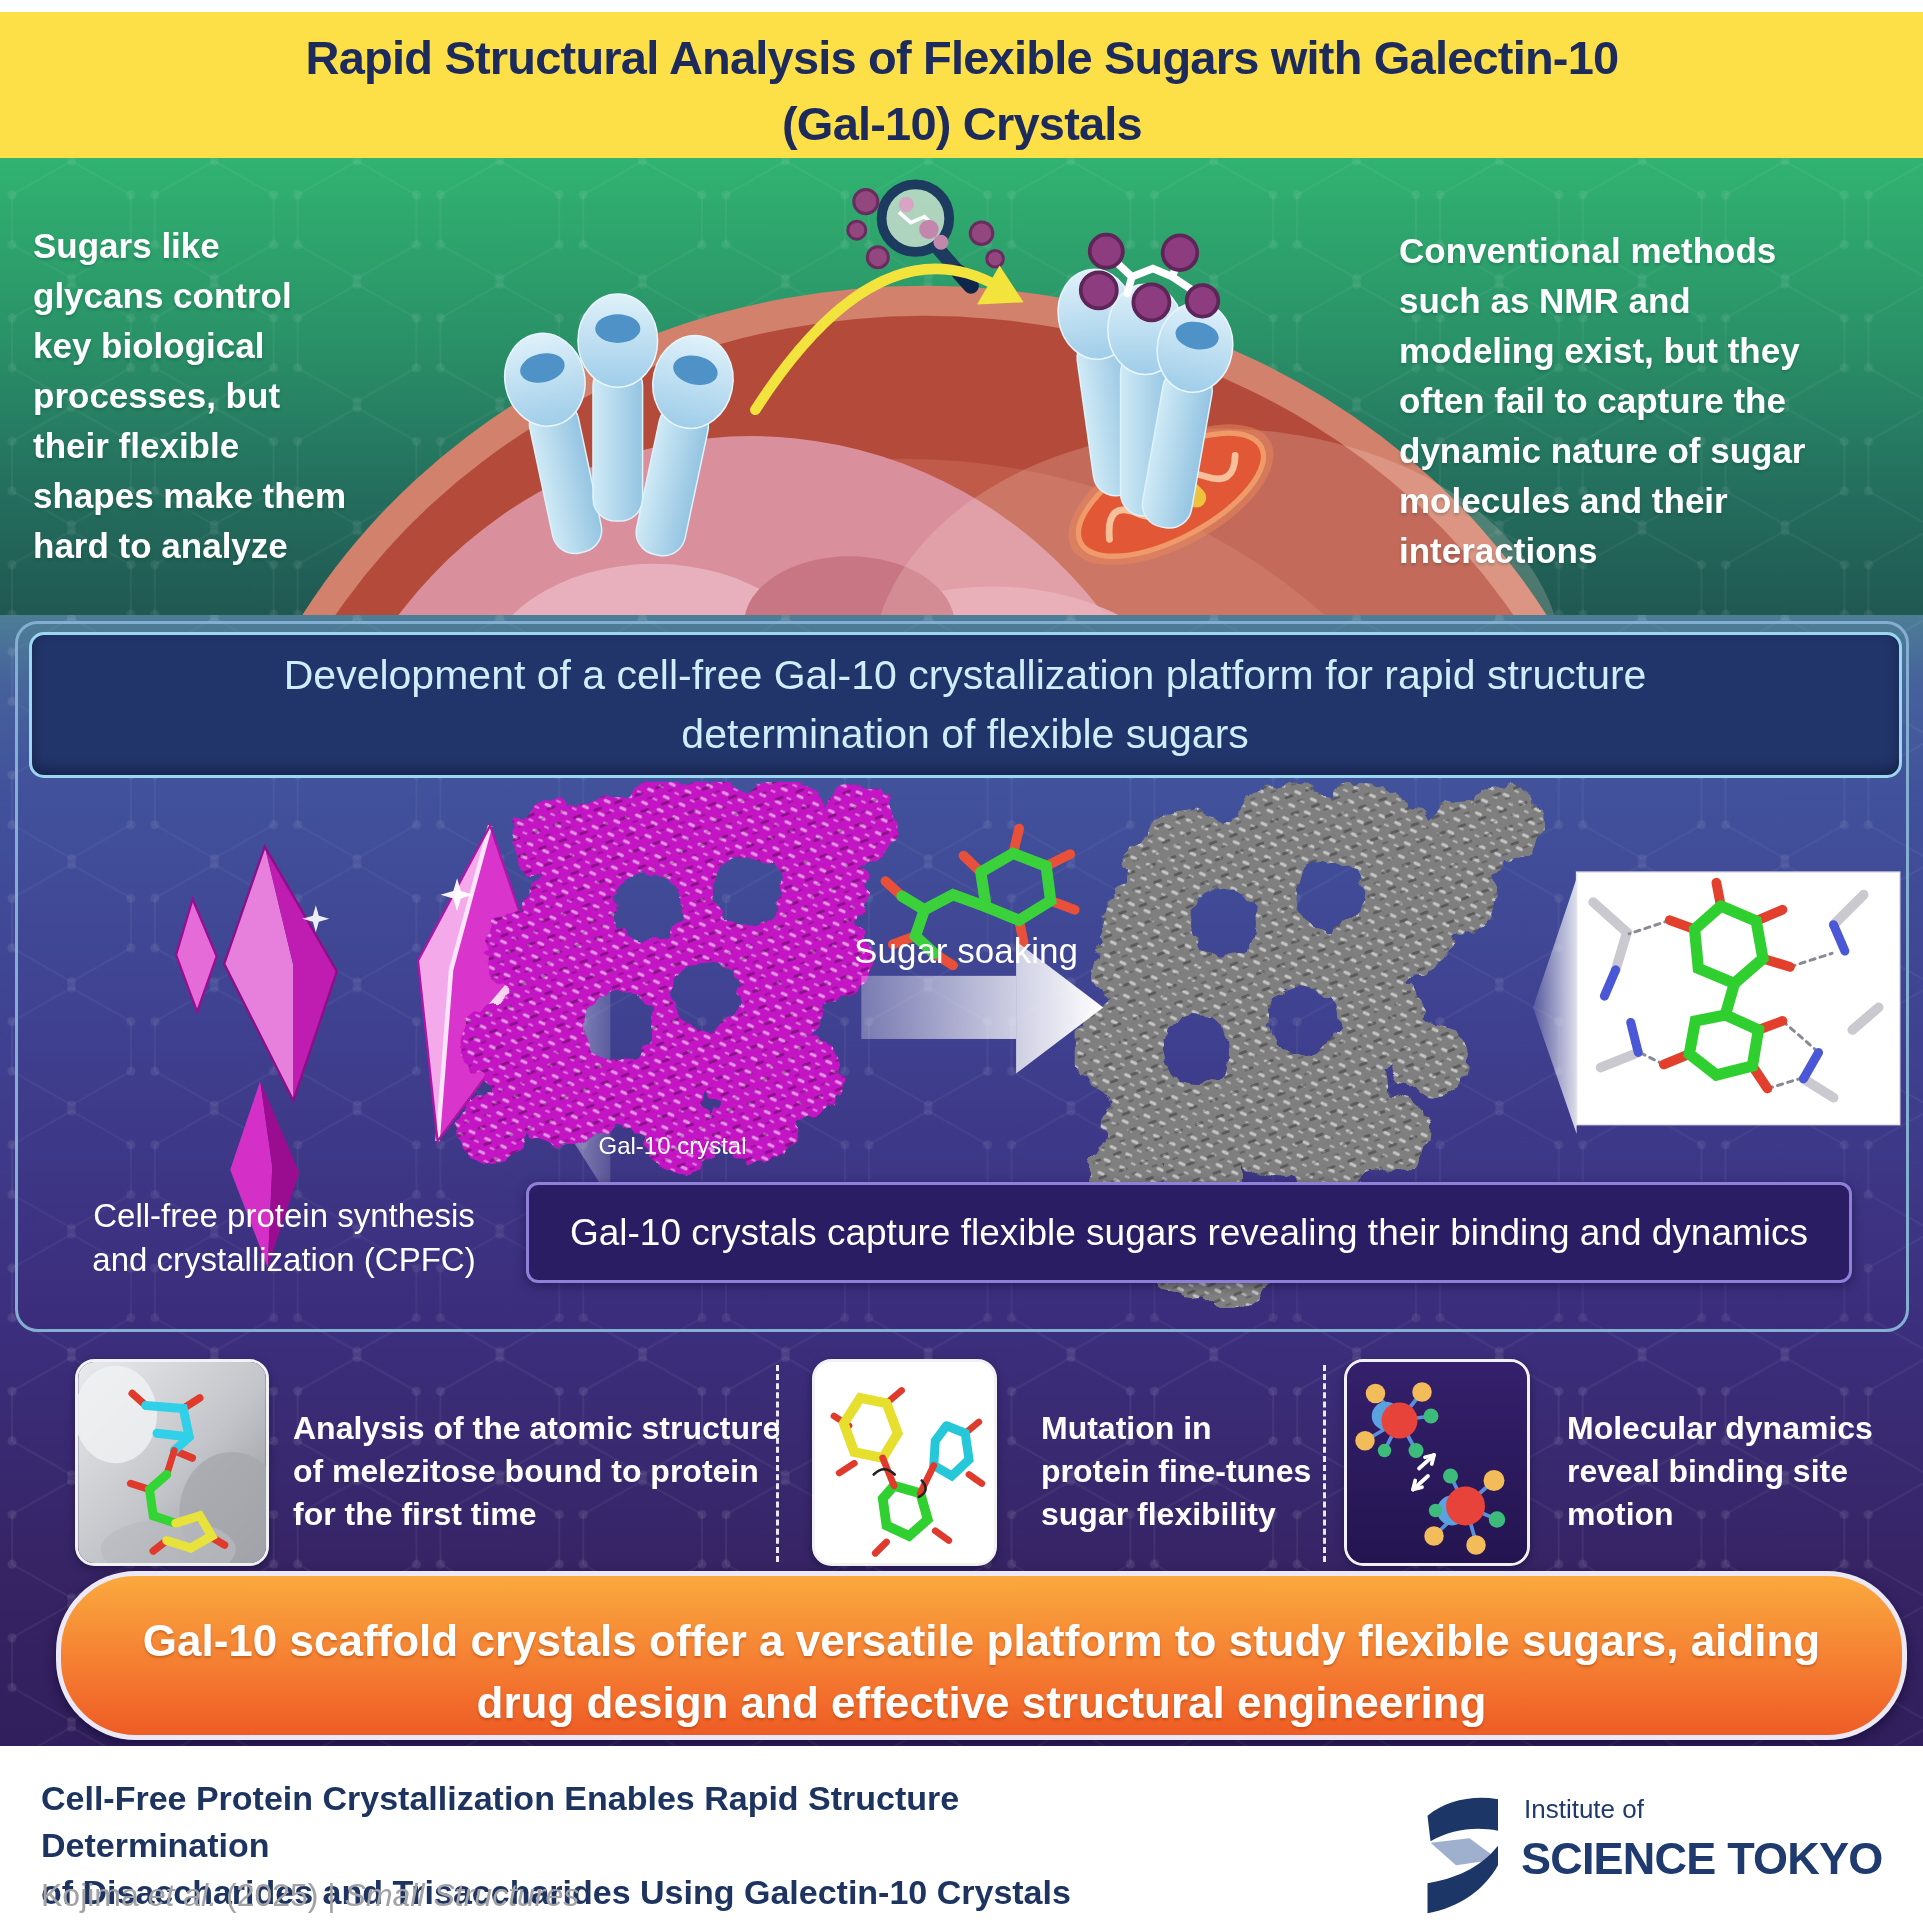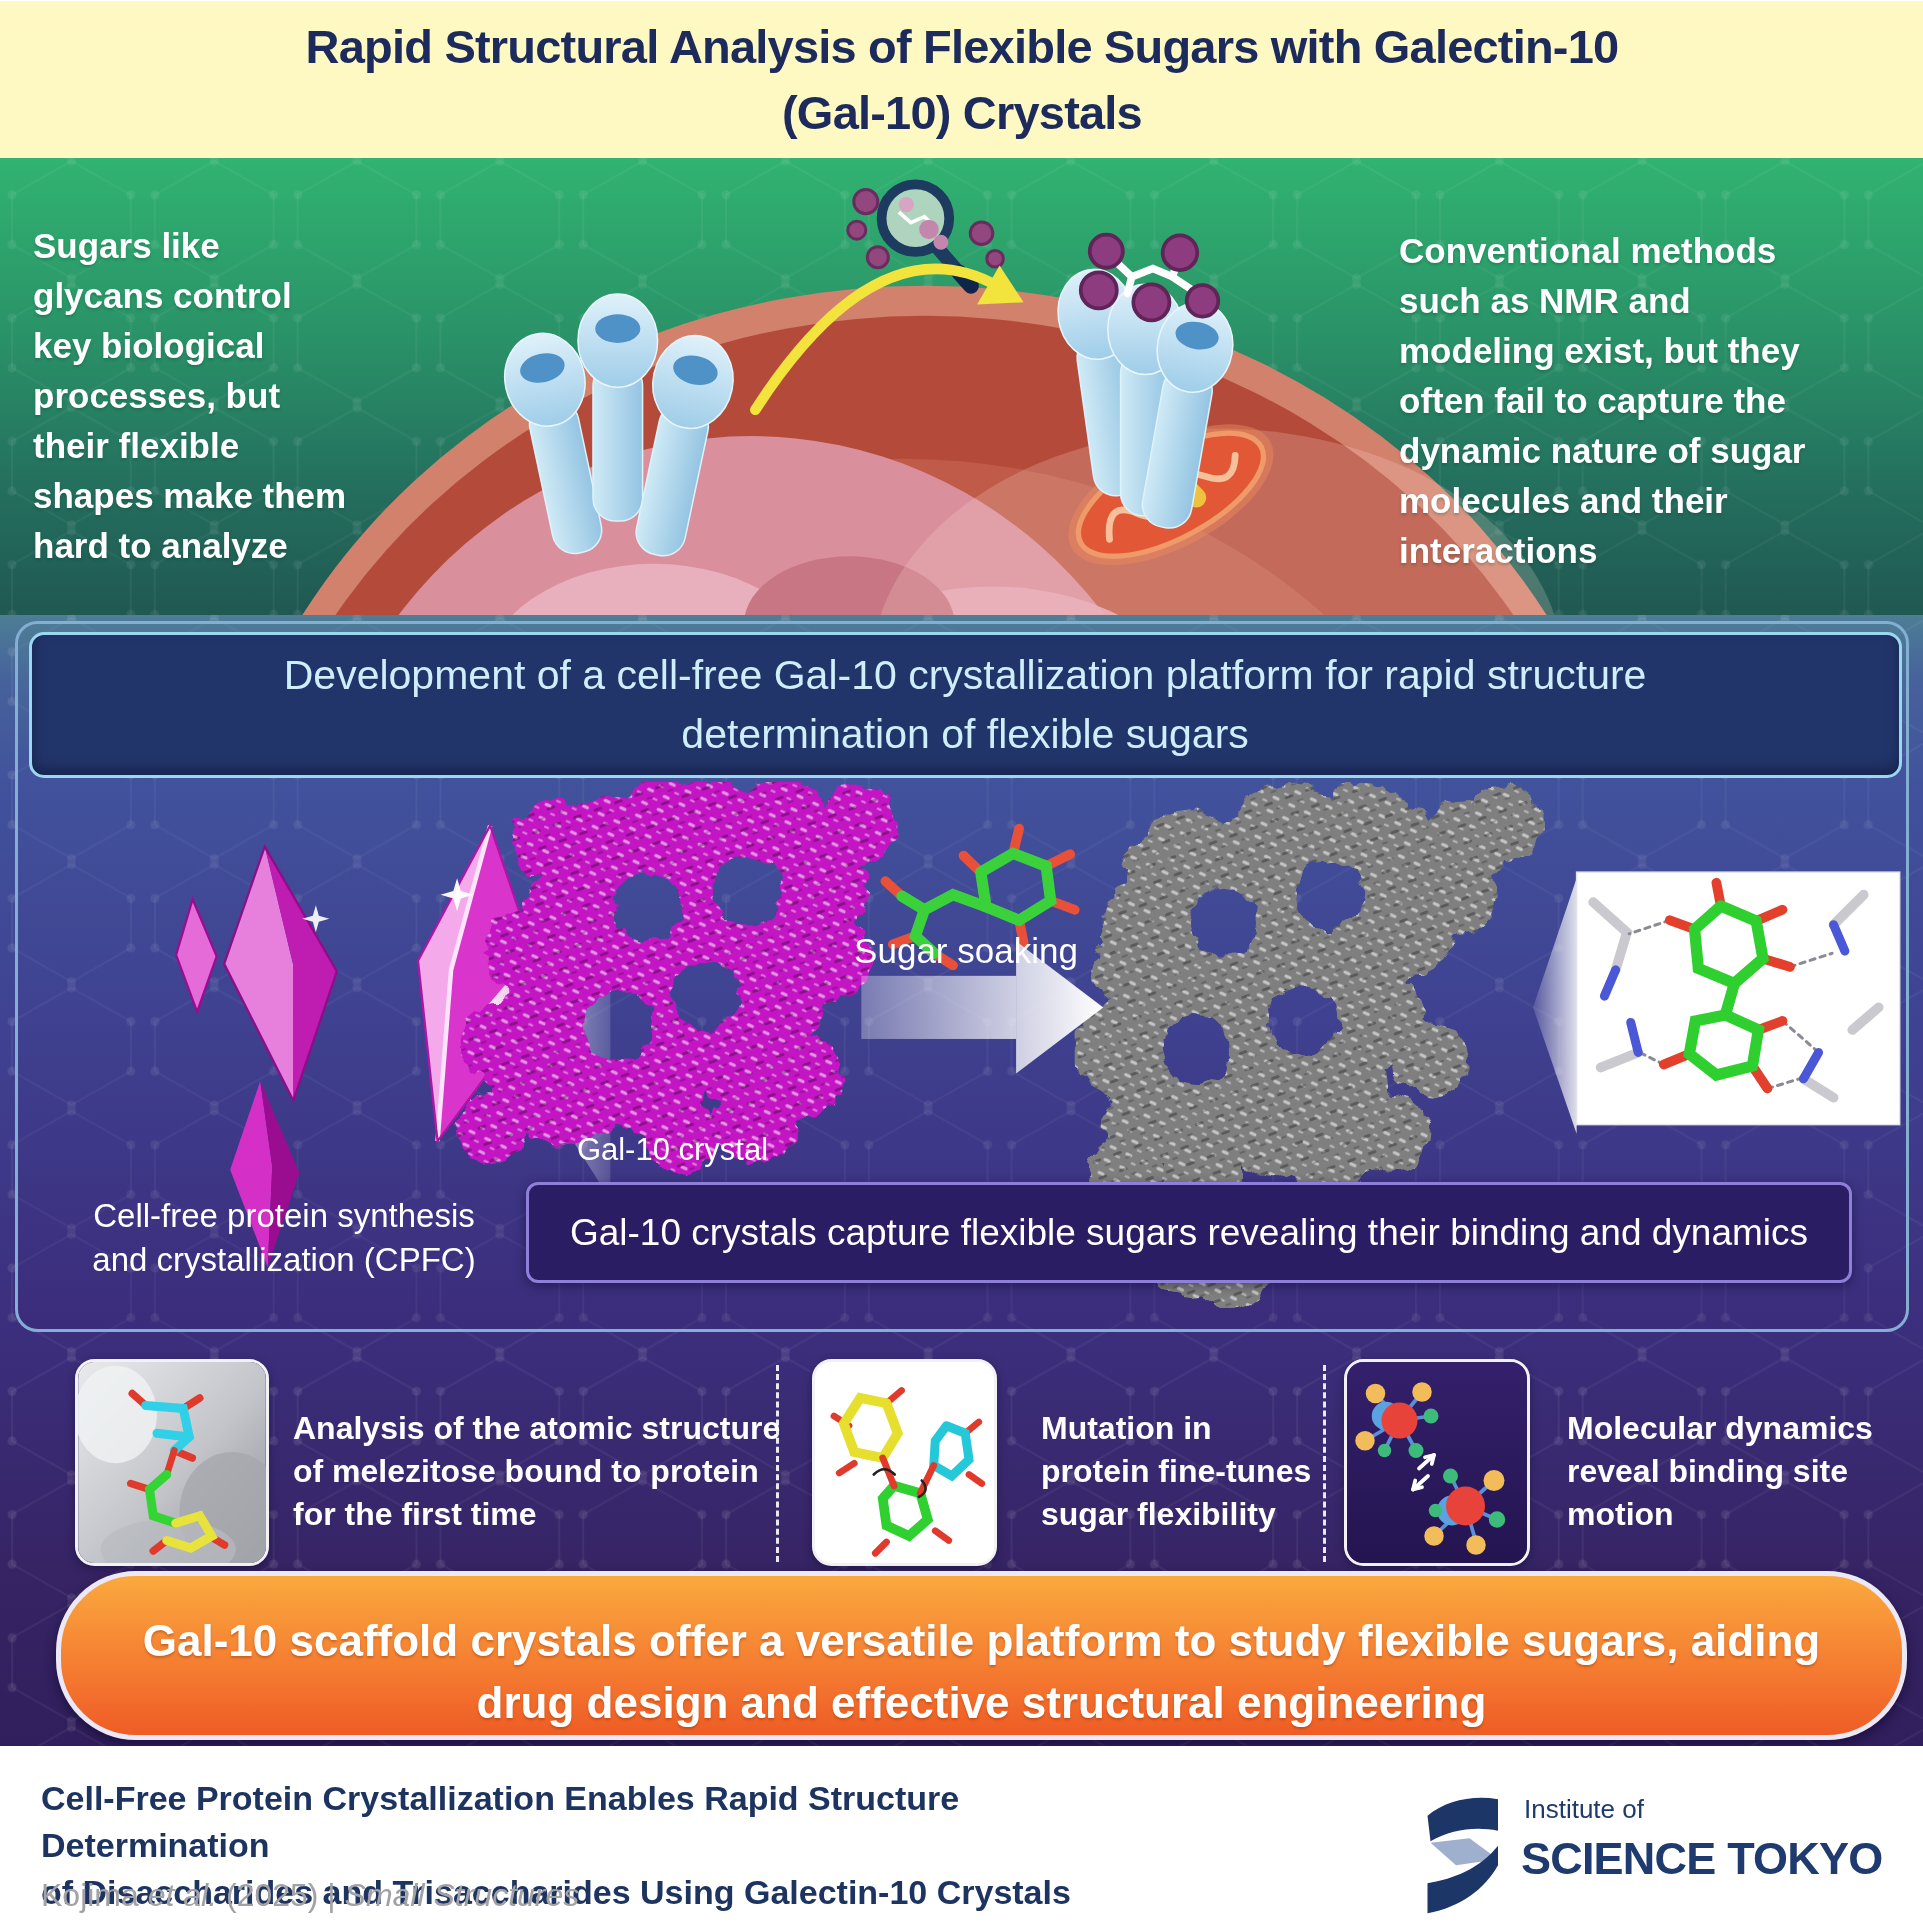--- a/index.html
+++ b/index.html
@@ -2,21 +2,21 @@
 <html style="font-size:12px"><head>
 <meta charset="utf-8">
 <style>
   html,body{margin:0;padding:0;background:#666;}
   #canvas{position:relative;width:1924px;height:1924px;overflow:hidden;background:#ffffff;
           font-family:"Liberation Sans","DejaVu Sans",sans-serif;}
   .abs{position:absolute;}
   .preline{white-space:pre-line;}
 
   
-  #title-band{left:0;top:1px;width:1924px;height:158px;background:#fef9c3;display:flex;align-items:center;justify-content:center;}
+  #title-band{left:0;top:12px;width:1924px;height:158px;background:#fde047;display:flex;align-items:center;justify-content:center;}
   #page-title{margin:0;font-size:47px;line-height:66px;font-weight:bold;color:#1c2a5c;text-align:center;letter-spacing:-0.8px;}
 
   
   #intro{left:0;top:158px;width:1924px;height:457px;
          background:linear-gradient(180deg,#31b371 0%,#2a9368 38%,#246f5e 72%,#205852 100%);overflow:hidden;}
   #intro svg{position:absolute;left:0;top:0;}
   .intro-text{color:#ffffff;font-weight:bold;font-size:35px;line-height:50px;text-shadow:0 1.5px 3px rgba(0,50,40,.25);}
   #intro-left{left:33px;top:63px;width:451px;}
   #intro-right{left:1399px;top:68px;width:511px;}
 
@@ -24,21 +24,21 @@
   #platform{left:0;top:615px;width:1924px;height:1131px;overflow:hidden;
     background:linear-gradient(180deg,#4d7e95 0%,#46619c 6%,#41519b 16%,#3f4190 38%,#3c2f7e 62%,#362465 84%,#311e5c 100%);}
   #platform-frame{left:15px;top:6px;width:1888px;height:705px;border:3px solid #84aed2;border-radius:22.5px;
     background:linear-gradient(180deg,rgba(78,126,150,.45) 0%,rgba(66,82,156,.25) 20%,rgba(62,58,140,.15) 55%,rgba(56,38,116,.25) 100%);}
   #platform-heading{left:28.6px;top:16.5px;width:1867px;height:140px;background:#22356b;border:3px solid #9bd8ef;border-radius:15px;
     display:flex;align-items:center;justify-content:center;box-shadow:inset 0 -6px 13.5px rgba(0,0,20,.35);}
   #platform-heading div{color:#cfeefb;font-size:41px;line-height:59px;font-weight:normal;text-align:center;}
   #flow-svg{left:0;top:167px;}
   .flow-label{color:#ffffff;text-align:center;}
   #soaking-label{left:842px;top:316px;width:248px;font-size:35px;}
-  #crystal-label{left:526px;top:517px;width:293px;font-size:31px;}
+  #crystal-label{left:526px;top:517px;width:293px;font-size:24px;}
   #cpfc-label{left:75px;top:579px;width:418px;font-size:33px;line-height:44px;}
   #capture-box{left:526px;top:567px;width:1320px;height:95px;background:#2a1d63;border:3px solid #8f7fd9;border-radius:12px;
     display:flex;align-items:center;justify-content:center;box-shadow:0 3px 10.5px rgba(0,0,30,.4);}
   #capture-box div{color:#ffffff;font-size:37px;font-weight:normal;text-align:center;}
 
   
   .finding-img{position:absolute;border:3.8px solid #f2f2f6;border-radius:19.5px;overflow:hidden;box-shadow:0 3px 9px rgba(0,0,30,.35);}
   .finding-text{position:absolute;color:#ffffff;font-weight:bold;font-size:32px;line-height:43px;margin-top:24px;}
   .divider{position:absolute;width:0;border-left:3.8px dashed rgba(255,255,255,.9);height:197px;top:750px;}
 

